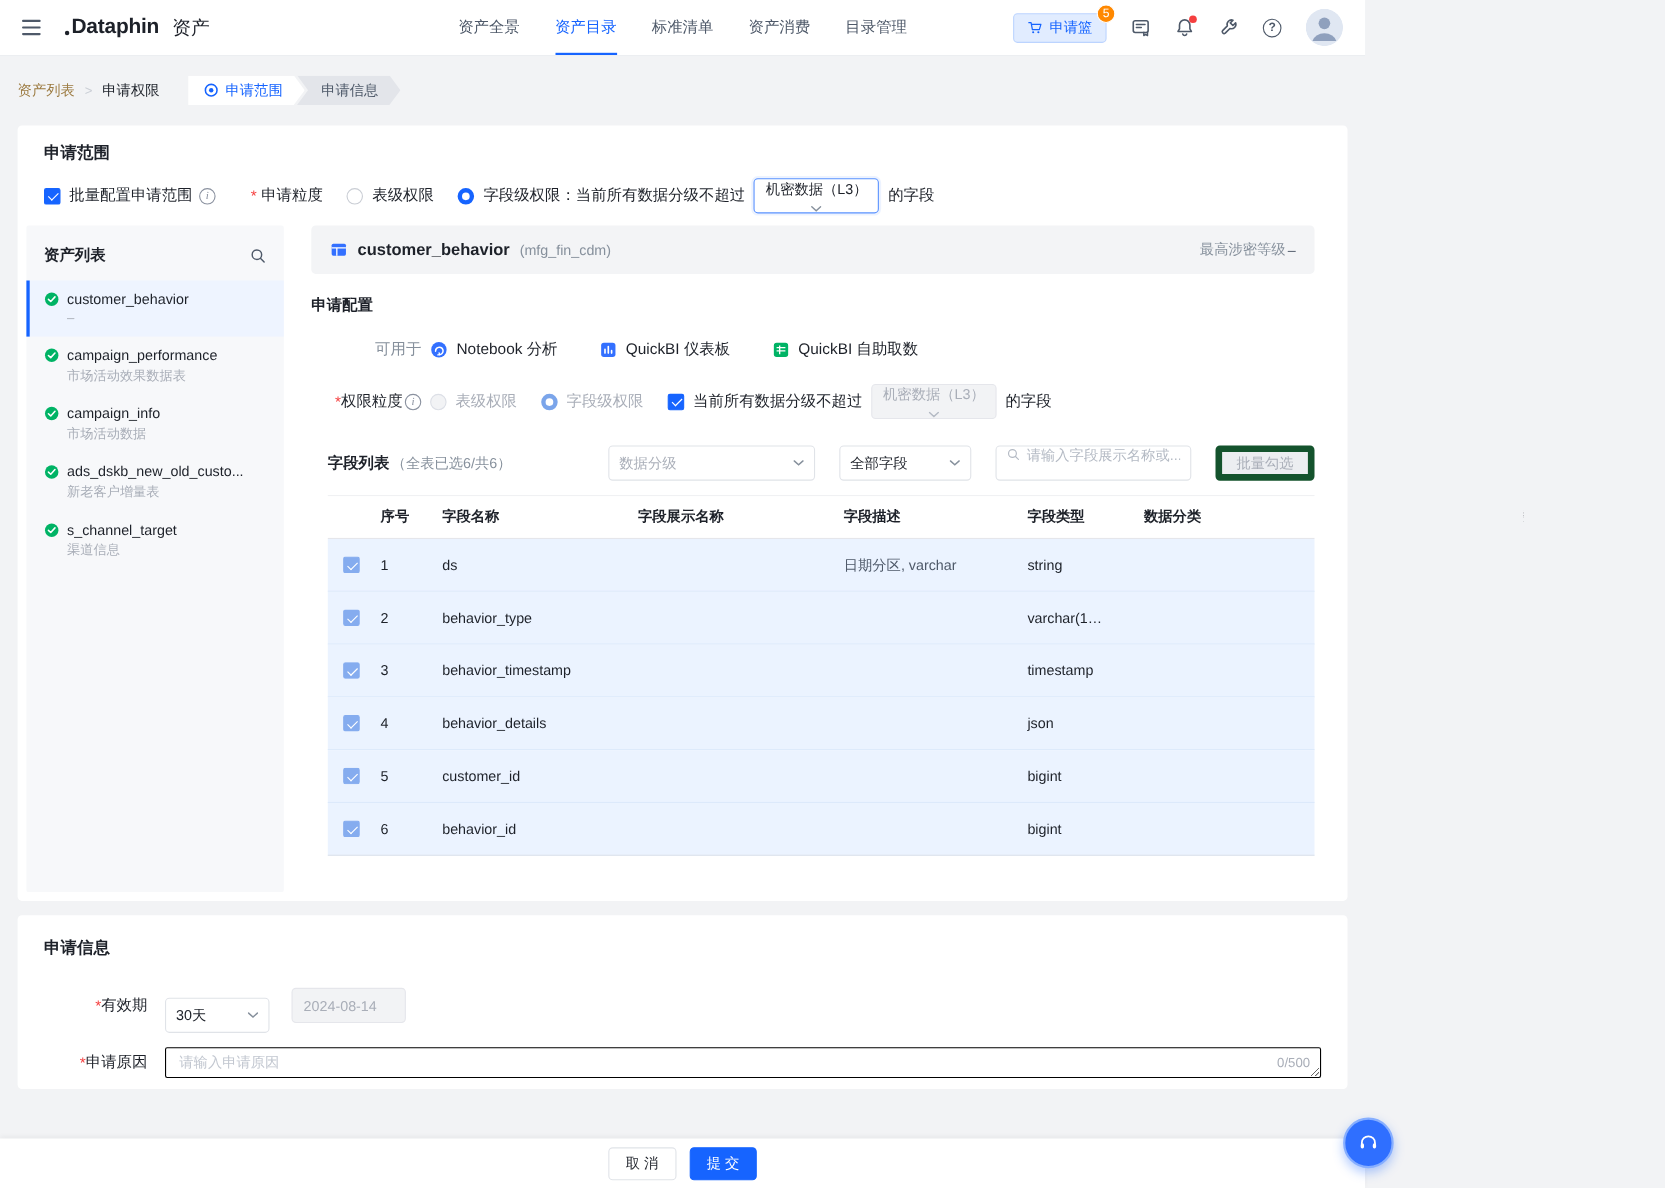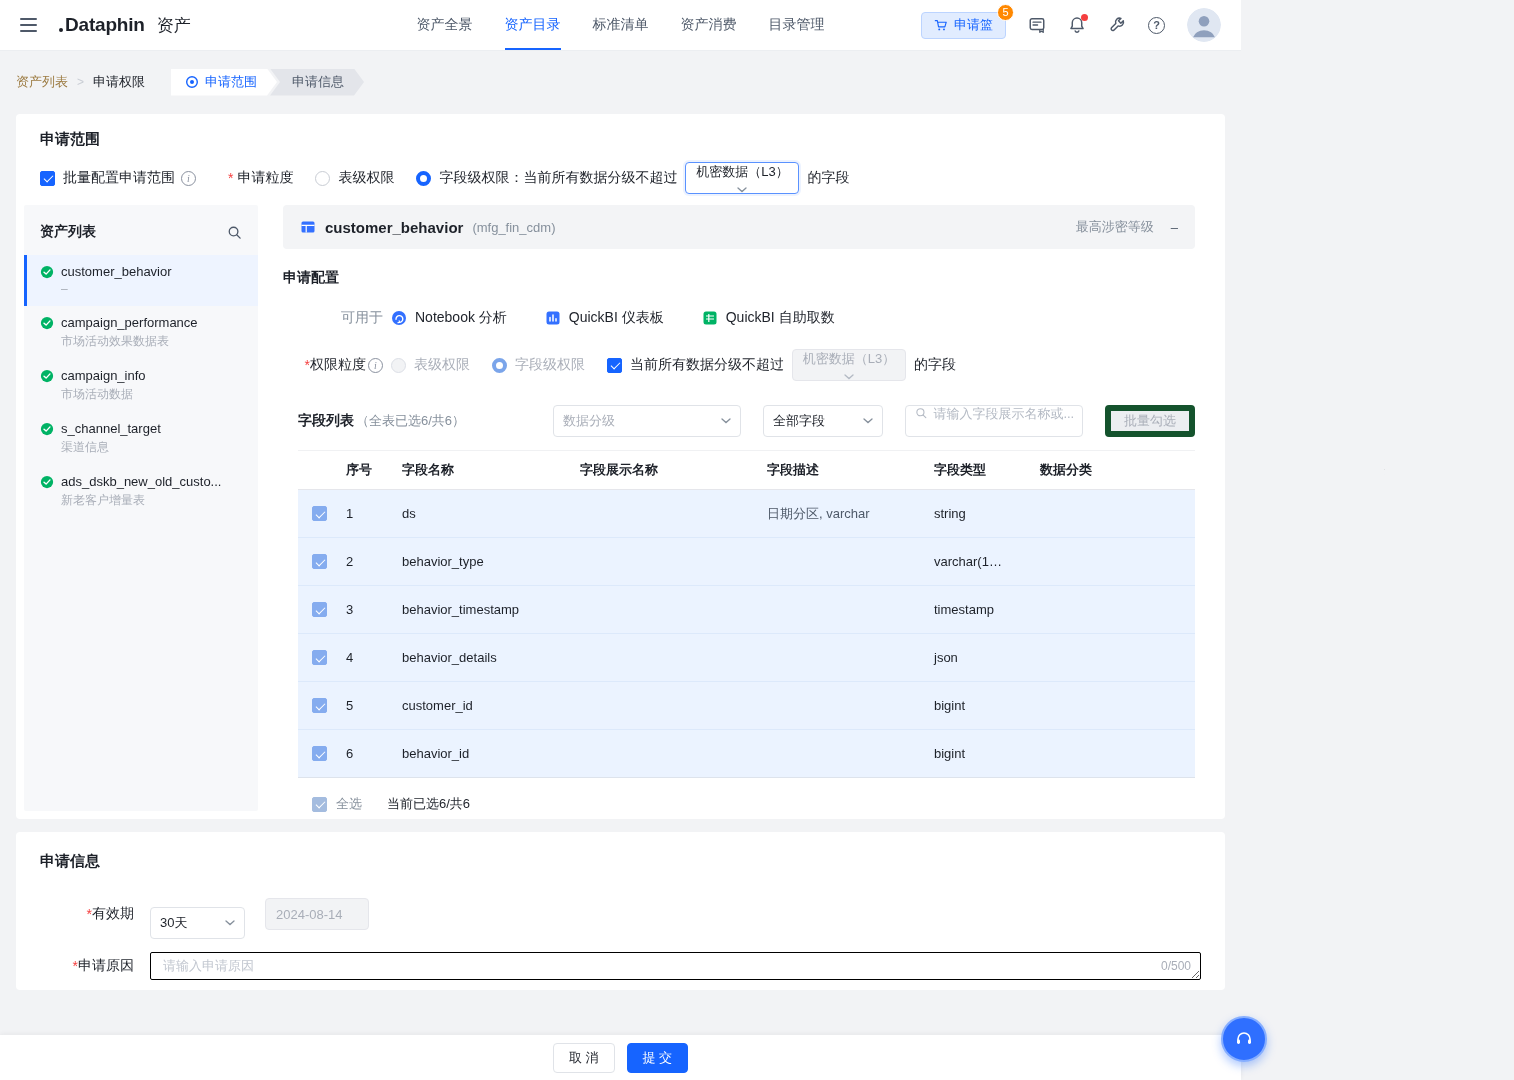--- a/index.html
+++ b/index.html
@@ -105,21 +105,21 @@
   .asset-item.selected { border-left-color:#1664ff; background:#eef4ff; }
   .asset-row { display:flex; align-items:center; gap:7px; }
   .asset-name { font-size:13px; color:#1d2129; white-space:nowrap; overflow:hidden; text-overflow:ellipsis; }
   .asset-desc { font-size:12px; color:#a9aeb8; margin:3px 0 0 21px; min-height:15px; white-space:nowrap; }
 
   .detail { flex:1; min-width:0; padding:0 22px 0 25px; }
   .detail-head { height:44px; background:#f3f4f6; border-radius:4px; display:flex; align-items:center;
     padding:0 17px; gap:9px; }
   .tbl-name { font-weight:700; font-size:15px; }
   .tbl-schema { color:#86909c; font-size:13px; }
-  .secrecy { margin-left:auto; color:#86909c; font-size:13px; display:flex; gap:17px; align-items:center; }
+  .secrecy { margin-left:auto; color:#86909c; font-size:13px; display:flex; gap:2px; align-items:center; }
   .secrecy b { color:#4e5969; font-weight:400; }
   .config-title { font-weight:700; font-size:14px; margin-top:20px; }
   .field-row { display:flex; align-items:center; margin-top:22px; gap:8px; font-size:14px; }
   .row-label { width:100px; display:inline-flex; justify-content:flex-end; align-items:center; gap:4px; flex-shrink:0; }
   .usable-item { display:flex; align-items:center; gap:8px; margin-right:30px; }
 
   .fieldlist-row { margin:24px 0 0 15px; display:flex; align-items:center; }
   .fieldlist-title { font-weight:700; }
   .fieldlist-sub { color:#86909c; font-size:13px; margin-left:2px; }
   .fieldlist-controls { margin-left:auto; display:flex; align-items:center; gap:22px; }
@@ -321,33 +321,33 @@
             <span class="asset-name">campaign_info</span>
           </div>
           <div class="asset-desc">市场活动数据</div>
         </div>
         <div class="asset-item">
           <div class="asset-row">
             <svg width="14" height="14" viewBox="0 0 16 16">
                 <circle cx="8" cy="8" r="7" fill="#00b365"></circle>
                 <path d="M4.6 8.2 L7 10.4 L11.4 5.6" stroke="#fff" stroke-width="1.6" fill="none" stroke-linecap="round" stroke-linejoin="round"></path>
               </svg>
-            <span class="asset-name">s_channel_target</span>
-          </div>
-          <div class="asset-desc">渠道信息</div>
+            <span class="asset-name">ads_dskb_new_old_custo...</span>
+          </div>
+          <div class="asset-desc">新老客户增量表</div>
         </div>
         <div class="asset-item">
           <div class="asset-row">
             <svg width="14" height="14" viewBox="0 0 16 16">
                 <circle cx="8" cy="8" r="7" fill="#00b365"></circle>
                 <path d="M4.6 8.2 L7 10.4 L11.4 5.6" stroke="#fff" stroke-width="1.6" fill="none" stroke-linecap="round" stroke-linejoin="round"></path>
               </svg>
-            <span class="asset-name">ads_dskb_new_old_custo...</span>
-          </div>
-          <div class="asset-desc">新老客户增量表</div>
+            <span class="asset-name">s_channel_target</span>
+          </div>
+          <div class="asset-desc">渠道信息</div>
         </div>
       </aside>
 
       <div class="detail">
         <div class="detail-head">
           <svg width="16" height="16" viewBox="0 0 16 16">
               <rect x="1.5" y="2.5" width="13" height="11" rx="1.5" fill="#3370ff"></rect>
               <path d="M1.5 6.3 h13 M6.2 6.3 v7.2" stroke="#fff" stroke-width="1.2"></path>
             </svg>
           <span class="tbl-name">customer_behavior</span>
@@ -512,25 +512,20 @@
                 </span>
               <span class="cell c-no">6</span>
               <span class="cell c-name">behavior_id</span>
               <span class="cell c-display"></span>
               <span class="cell c-desc"></span>
               <span class="cell c-type">bigint</span>
               <span class="cell c-cat"></span>
               <span class="cell c-grade">–</span>
             </div>
           </div>
-          <div class="ftable-foot">
-            <span class="checkbox checked gray"></span>
-            <span class="foot-label">全选</span>
-            <span class="foot-summary">当前已选6/共6</span>
-          </div>
         </div>
       </div>
     </div>
   </section>
 
   <section class="card card-info">
     <h3>申请信息</h3>
     <div class="form-row">
       <span class="form-label">
         <span class="req">*</span>

